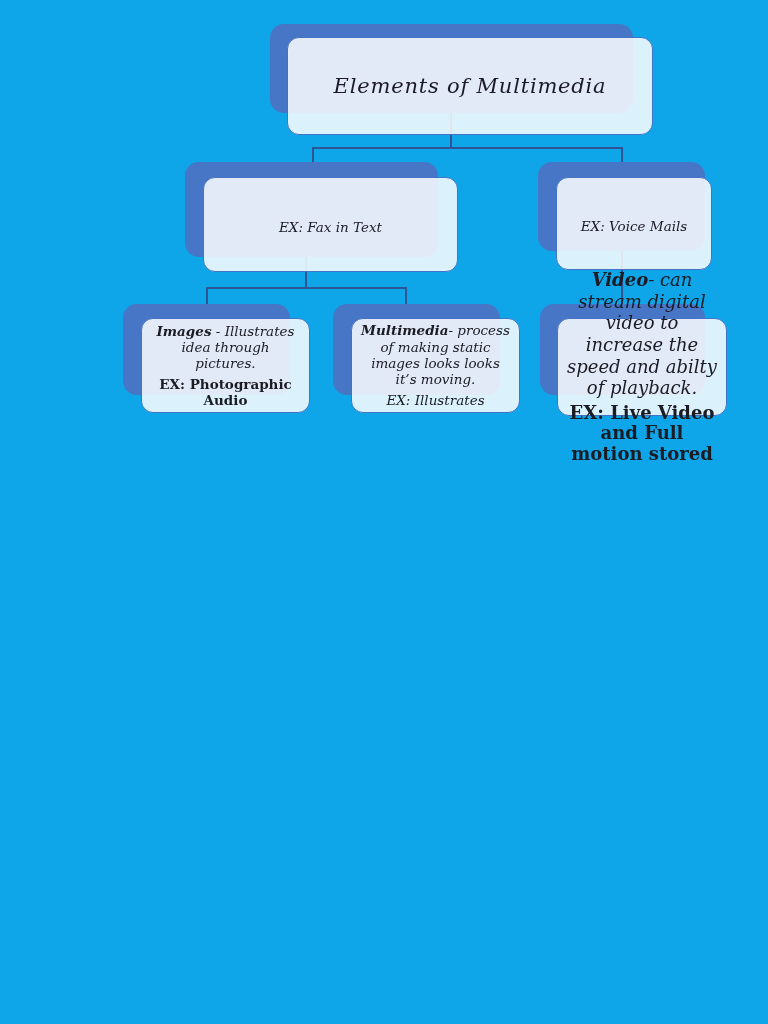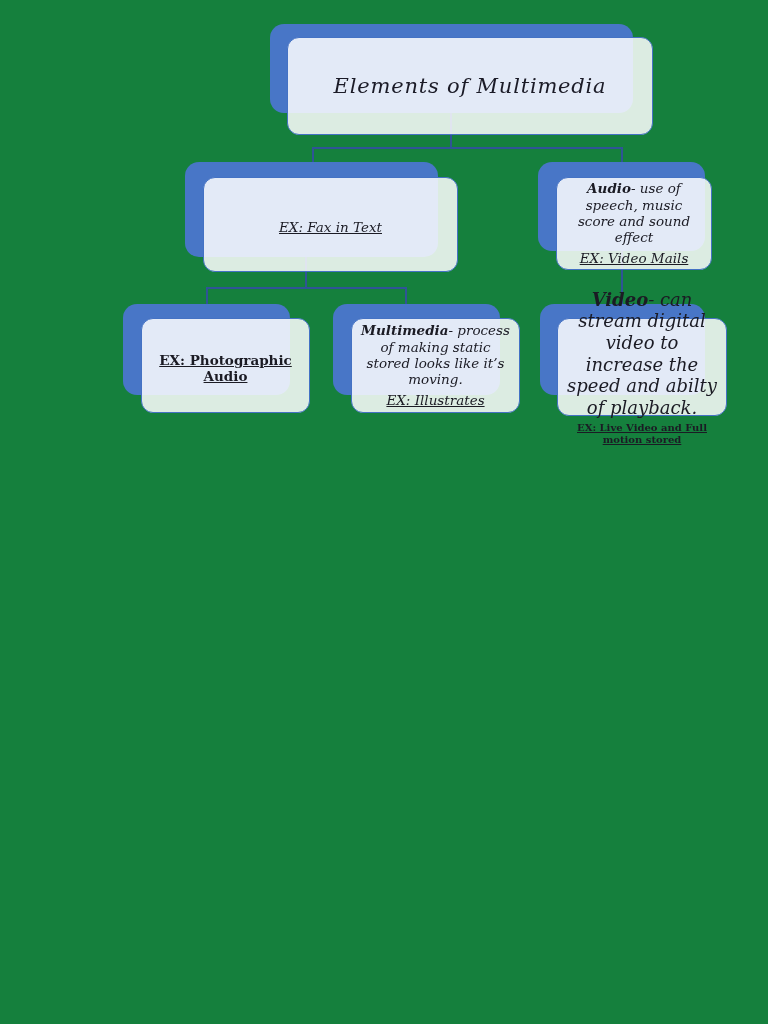--- a/index.html
+++ b/index.html
@@ -1,20 +1,20 @@
 <!DOCTYPE html>
 <html><head>
 <meta charset="utf-8">
 <style>
   html,body{margin:0;padding:0;background:#ffffff;}
   .canvas{
     position:relative;
     width:768px;
     height:1024px;
-    background:#15803d;
+    background:#0ea5e9;
     overflow:hidden;
     font-family:"DejaVu Serif", serif;
     color:#1b1b24;
   }
 
   
   .conn{
     position:absolute;
     background:#2F5496;
     z-index:1;
@@ -83,25 +83,24 @@
     font-style:italic;
     font-size:13.5px;
     line-height:1.2;
   }
   .body-text .term{font-weight:700;}
   #video-front .body-text{font-size:18px;}
   .ex-line{
     margin:6px 0 0 0;
     font-size:13.5px;
     line-height:1.15;
-    text-decoration:underline;
   }
   .ex-italic{font-style:italic;}
   .ex-bold{font-style:normal; font-weight:700;}
-  #video-front .ex-line{margin-top:4px; font-size:10px;}
+  #video-front .ex-line{margin-top:4px; font-size:18px;}
 </style>
 </head>
 <body>
 
 <div class="canvas">
 
   <div class="conn v" id="c-title-stem"></div>
   <div class="conn h" id="c-row1-h"></div>
   <div class="conn v" id="c-drop-text"></div>
   <div class="conn v" id="c-drop-audio"></div>
@@ -116,32 +115,32 @@
     <span class="title-label">Elements of Multimedia</span>
   </div>
 
   <div class="node-back" id="text-back"></div>
   <div class="node-front" id="text-front">
     <p class="ex-line ex-italic">EX: Fax in Text</p>
   </div>
 
   <div class="node-back" id="audio-back"></div>
   <div class="node-front" id="audio-front">
-    <p class="body-text"><b class="term">Audio</b><span>- use of speech, music score and sound effect</span></p>
-    <p class="ex-line ex-italic">EX: Video Mails</p>
+    <p class="ex-line ex-italic">EX: Voice Mails</p>
   </div>
 
   <div class="node-back" id="images-back"></div>
   <div class="node-front" id="images-front">
+    <p class="body-text"><b class="term">Images</b><span> - Illustrates idea through pictures.</span></p>
     <p class="ex-line ex-bold">EX: Photographic Audio</p>
   </div>
 
   <div class="node-back" id="anim-back"></div>
   <div class="node-front" id="anim-front">
-    <p class="body-text"><b class="term">Multimedia</b><span>- process of making static stored looks like it’s moving.</span></p>
+    <p class="body-text"><b class="term">Multimedia</b><span>- process of making static images looks looks it’s moving.</span></p>
     <p class="ex-line ex-italic">EX: Illustrates</p>
   </div>
 
   <div class="node-back" id="video-back"></div>
   <div class="node-front" id="video-front">
     <p class="body-text"><b class="term">Video</b><span>- can stream digital video to increase the speed and abilty of playback.</span></p>
     <p class="ex-line ex-bold">EX: Live Video and Full motion stored</p>
   </div>
 
 </div>

